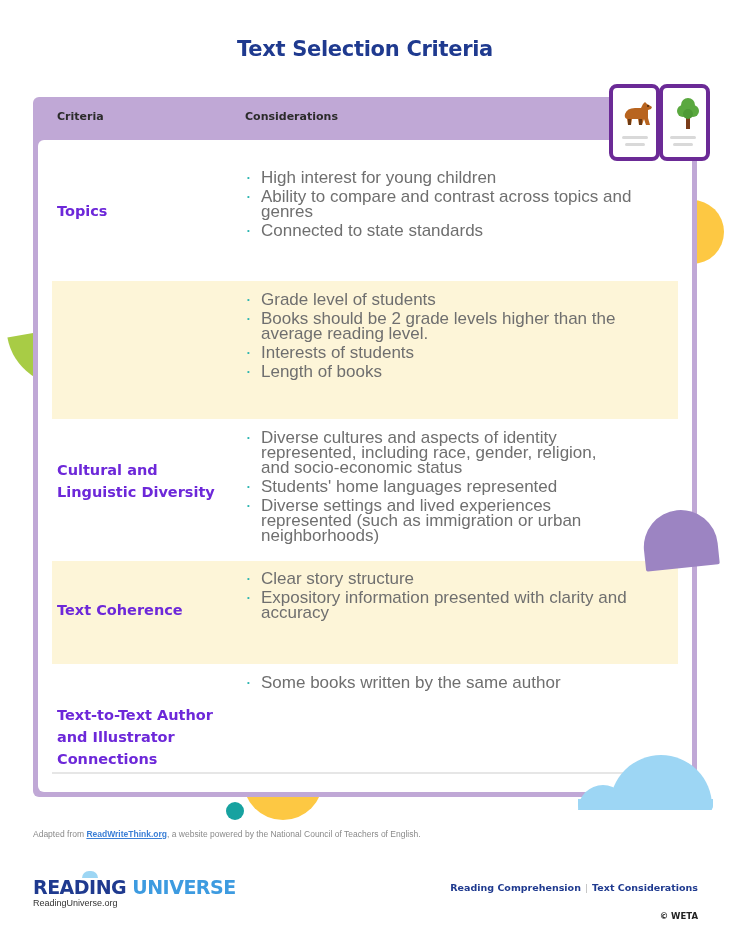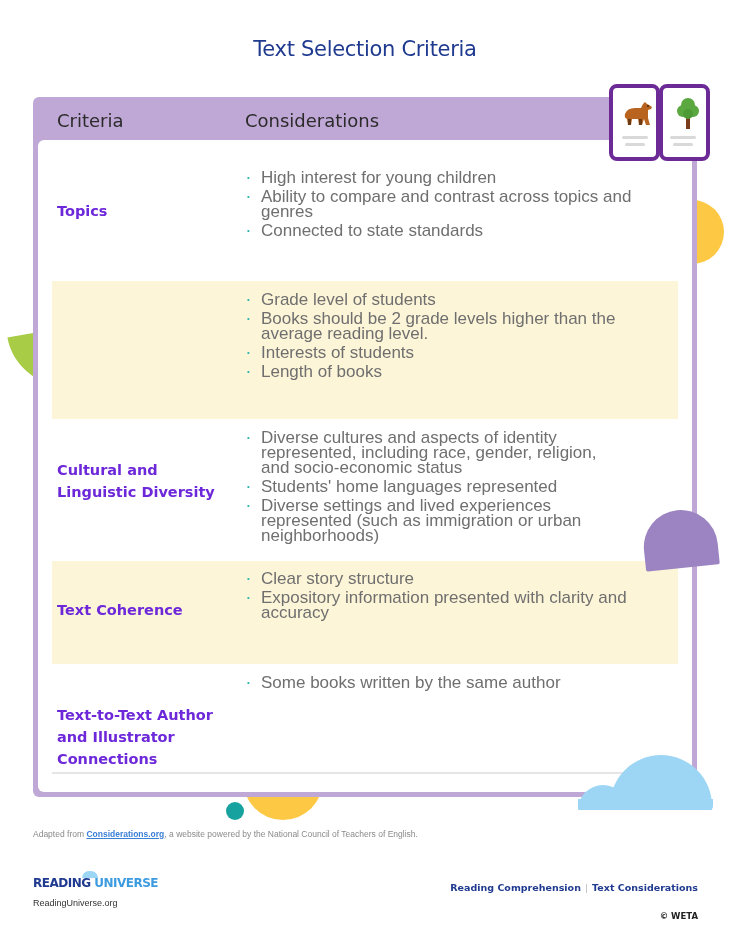--- a/index.html
+++ b/index.html
@@ -1,21 +1,21 @@
 <!DOCTYPE html>
 <html><head>
 <meta charset="utf-8">
 <style>
   * { box-sizing: border-box; margin: 0; padding: 0; }
   html, body { width: 730px; height: 945px; background: #ffffff; overflow: hidden; }
   body { position: relative; font-family: "Liberation Sans", sans-serif; color: #222; }
 
   .title {
     position: absolute; top: 37px; left: 0; width: 730px; text-align: center;
-    font-family: "DejaVu Sans", sans-serif; font-weight: normal; font-size: 21px;
+    font-family: "DejaVu Sans", sans-serif; font-weight: bold; font-size: 21px;
     color: #1f3a8f; letter-spacing: -0.3px;
   }
 
   
   .deco { position: absolute; }
   .deco-yellow-right { left: 660px; top: 200px; width: 64px; height: 64px; border-radius: 50%; background: #fdc843; }
   .deco-green-left { left: 12px; top: 332px; width: 58px; height: 58px; border-radius: 0 0 0 58px; background: #a8cc45; transform: rotate(-10deg); }
   .deco-orange-left { left: 22px; top: 488px; width: 52px; height: 60px; background: #f18a20; border-radius: 60px 0 0 0; transform: rotate(-30deg); transform-origin: 70% 20%; }
   .deco-purple-right { left: 643px; top: 510px; width: 74px; height: 58px; background: #9c84c2; border-radius: 40px 40px 2px 2px; transform: rotate(-6deg); }
   .deco-yellow-bottom { left: 243px; top: 760px; width: 80px; height: 60px; border-radius: 0 0 40px 40px; background: #fdc843; }
@@ -26,21 +26,21 @@
   .cloud .base { position: absolute; left: 0; top: 44px; width: 135px; height: 11px; background: #9dd6f4; border-radius: 0 0 4px 4px; }
   .cloud-mask { position: absolute; left: 578px; top: 810px; width: 140px; height: 60px; background: #fff; }
 
   
   .card {
     position: absolute; left: 33px; top: 97px; width: 664px; height: 700px;
     background: #c0a8d6; border-radius: 6px; padding: 0 5px 5px 5px;
   }
   .card-header {
     height: 43px; display: flex; align-items: center;
-    font-family: "DejaVu Sans", sans-serif; font-weight: normal; font-size: 18px; color: #2b2b2b;
+    font-family: "DejaVu Sans", sans-serif; font-weight: bold; font-size: 11px; color: #2b2b2b;
   }
   .hdr-criteria { position: absolute; left: 24px; top: 13px; }
   .hdr-considerations { position: absolute; left: 212px; top: 13px; }
   .card-body {
     position: absolute; left: 5px; top: 43px; width: 654px; height: 652px;
     background: #fff; border-radius: 6px;
   }
 
   .row { position: absolute; left: 14px; width: 626px; }
   .row.shaded { background: #fdf5d8; }
@@ -72,21 +72,21 @@
   .tree { position: absolute; left: 12px; top: 9px; }
 
   
   .credit {
     position: absolute; left: 33px; top: 829px; font-family: "Liberation Sans", sans-serif;
     font-size: 8.5px; color: #8a8a8a;
   }
   .credit a { color: #3b7fd6; font-weight: bold; text-decoration: underline; }
   .logo {
     position: absolute; left: 33px; top: 876px; font-family: "DejaVu Sans", sans-serif;
-    font-weight: bold; font-size: 12px; color: #1f3a8f; letter-spacing: -0.5px;
+    font-weight: bold; font-size: 19px; color: #1f3a8f; letter-spacing: -0.5px;
   }
   .logo .uni { color: #3d9be0; }
   .logo-cloud { position: absolute; left: 82px; top: 871px; width: 16px; height: 7px; border-radius: 8px 8px 0 0; background: #9dd6f4; }
   .logo-url { position: absolute; left: 33px; top: 898px; font-size: 9px; color: #333; font-family: "Liberation Sans", sans-serif; }
   .footer-right {
     position: absolute; right: 32px; top: 882px; font-family: "DejaVu Sans", sans-serif;
     font-weight: bold; font-size: 9.5px; color: #1f3a8f; text-align: right;
   }
   .footer-right .sep { color: #bbb; font-weight: normal; margin: 0 4px; }
   .footer-right .copy { display: block; margin-top: 18px; color: #222; font-size: 8.5px; }
@@ -180,21 +180,21 @@
       <circle cx="8" cy="14" r="6" fill="#5aa83f"></circle>
       <circle cx="18" cy="14" r="6" fill="#5aa83f"></circle>
       <circle cx="13" cy="17" r="5" fill="#4e9a36"></circle>
     </svg>
     <div class="line" style="left:7px;top:48px;width:26px;"></div>
     <div class="line" style="left:10px;top:55px;width:20px;"></div>
   </div>
 </div>
 
 <div class="credit">
-  <span>Adapted from </span><a>Considerations.org</a><span>, a website powered by the National Council of Teachers of English.</span>
+  <span>Adapted from </span><a>ReadWriteThink.org</a><span>, a website powered by the National Council of Teachers of English.</span>
 </div>
 
 <div class="logo-cloud"></div>
 <div class="logo">
   <span>READING </span><span class="uni">UNIVERSE</span>
 </div>
 <div class="logo-url">ReadingUniverse.org</div>
 
 <div class="footer-right">
   <span>Reading Comprehension</span><span class="sep">|</span><span>Text Considerations</span>

